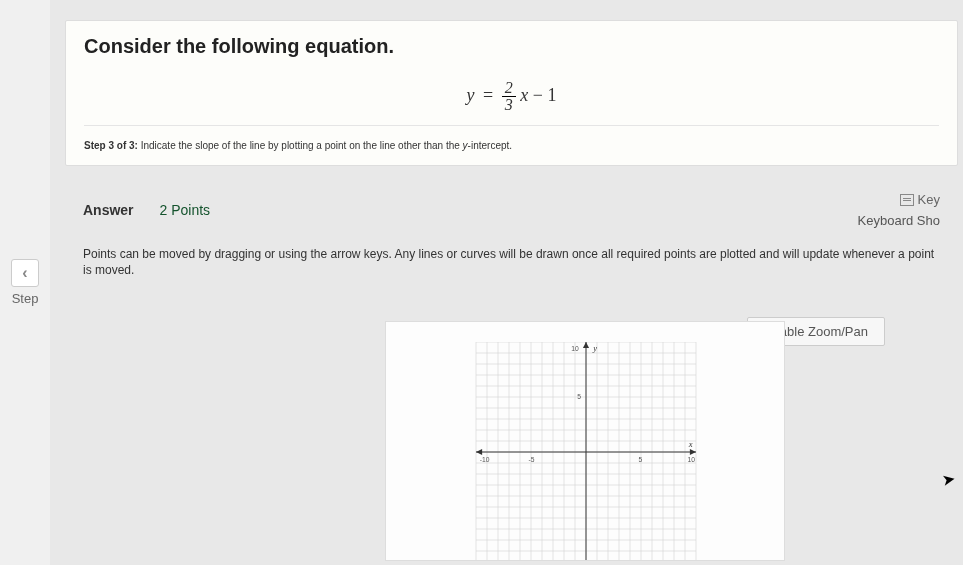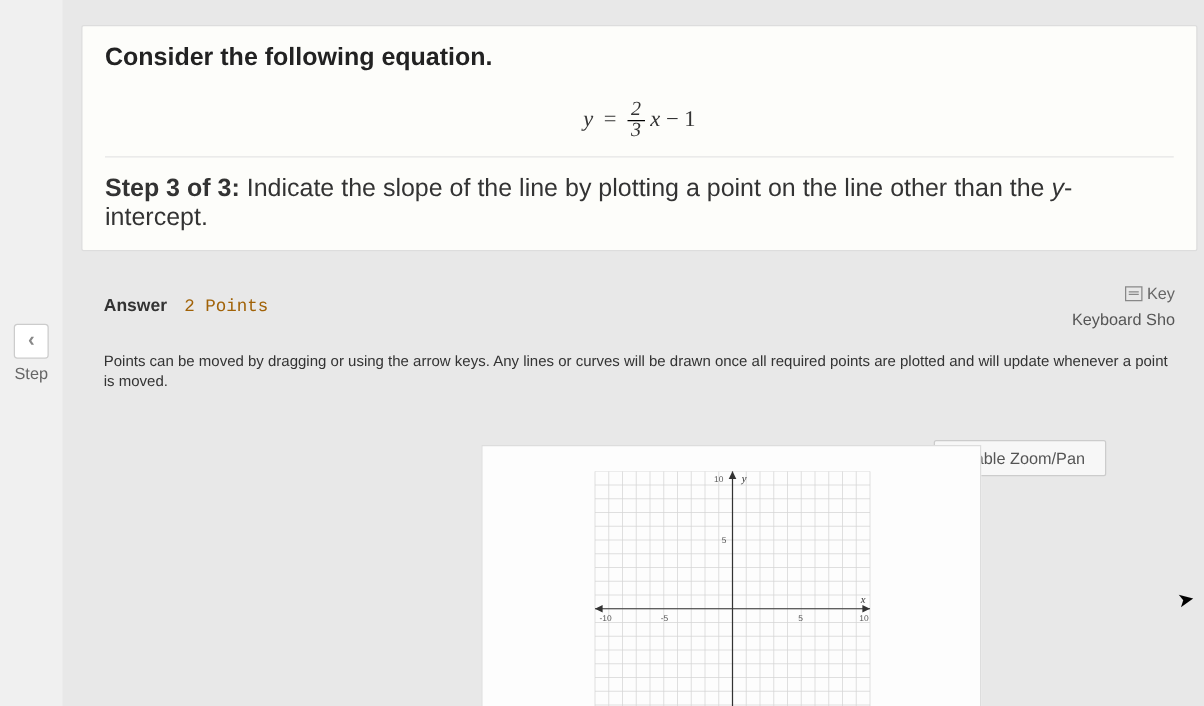--- a/index.html
+++ b/index.html
@@ -76,36 +76,36 @@
     .frac {
       display: inline-block;
       vertical-align: middle;
       text-align: center;
       line-height: 1;
       font-size: 16px;
     }
     .frac .num { display: block; border-bottom: 1px solid #000; padding: 0 3px; }
     .frac .den { display: block; padding: 0 3px; }
     .step-row {
-      font-size: 20px;
+      font-size: 10px;
       color: #333;
       border-top: 1px solid #e5e5e5;
       padding-top: 14px;
       margin-top: 6px;
     }
     .step-row b { font-weight: 700; }
     .answer-row {
       display: flex;
       justify-content: space-between;
       align-items: center;
       padding: 6px 18px 4px;
       font-size: 14px;
     }
     .answer-label { font-weight: 600; }
-    .answer-points { color: #a16207; margin-left: 10px; font-weight: 400; font-family: Liberation Mono, monospace; }
+    .answer-points { color: #14532d; margin-left: 22px; font-weight: 400; }
     .key-group { text-align: right; font-size: 13px; color: #555; }
     .key-btn {
       display: inline-flex;
       align-items: center;
       gap: 4px;
       color: #666;
     }
     .key-icon {
       width: 14px; height: 12px;
       border: 1px solid #888;

